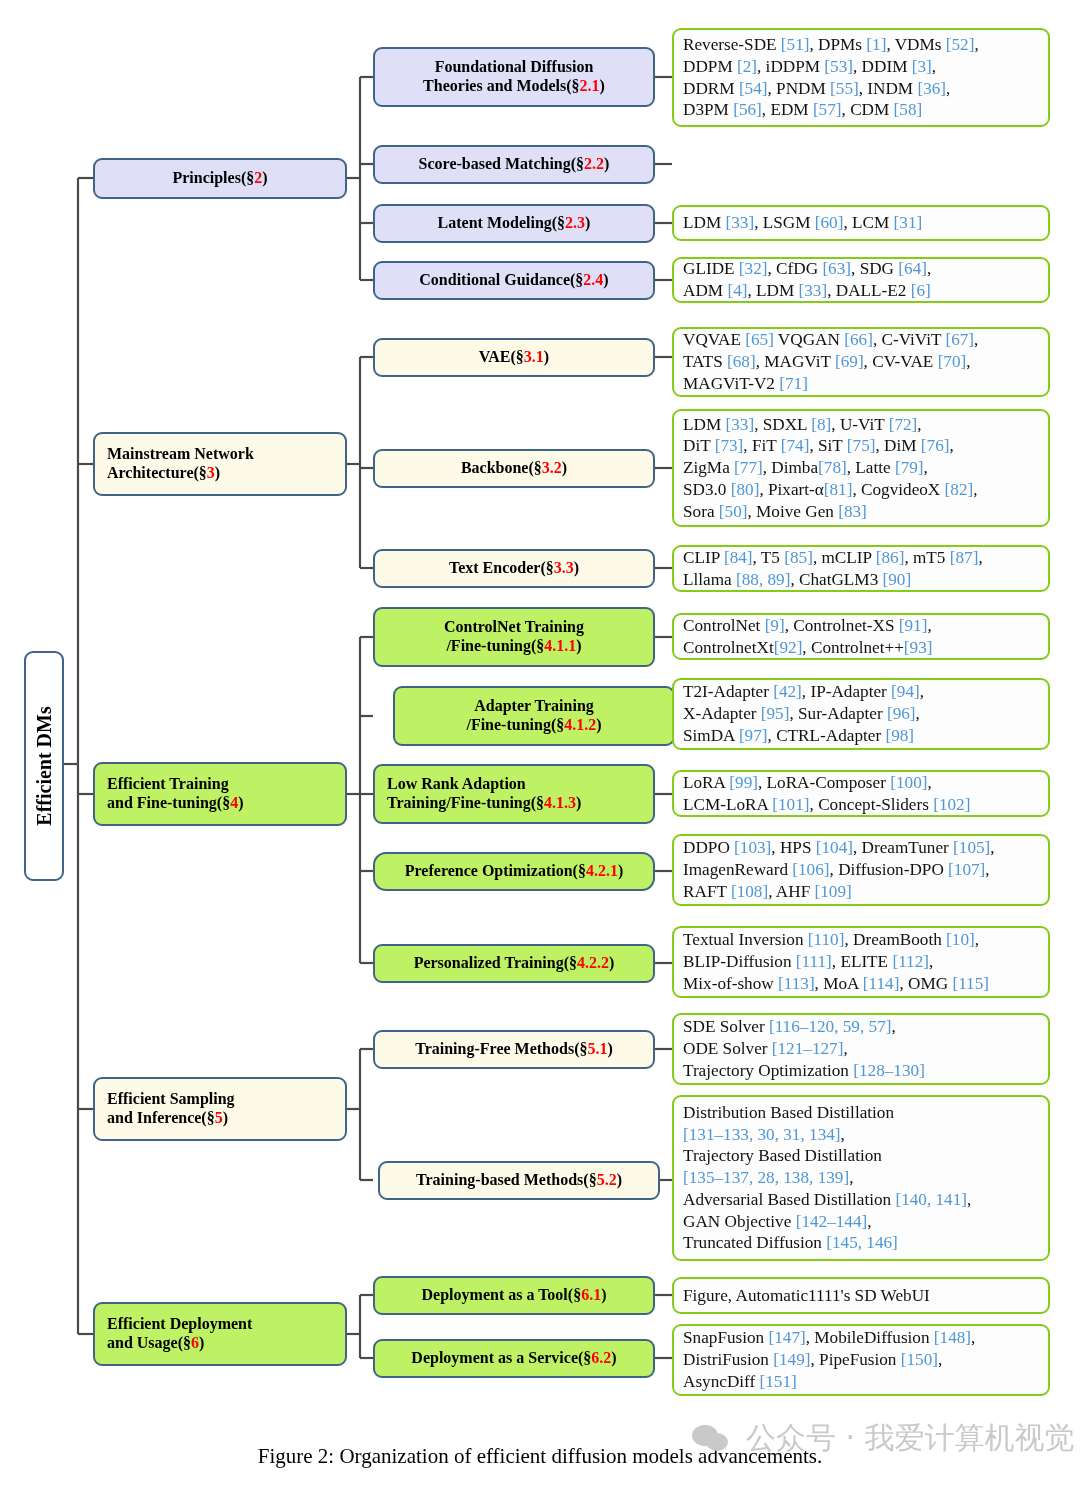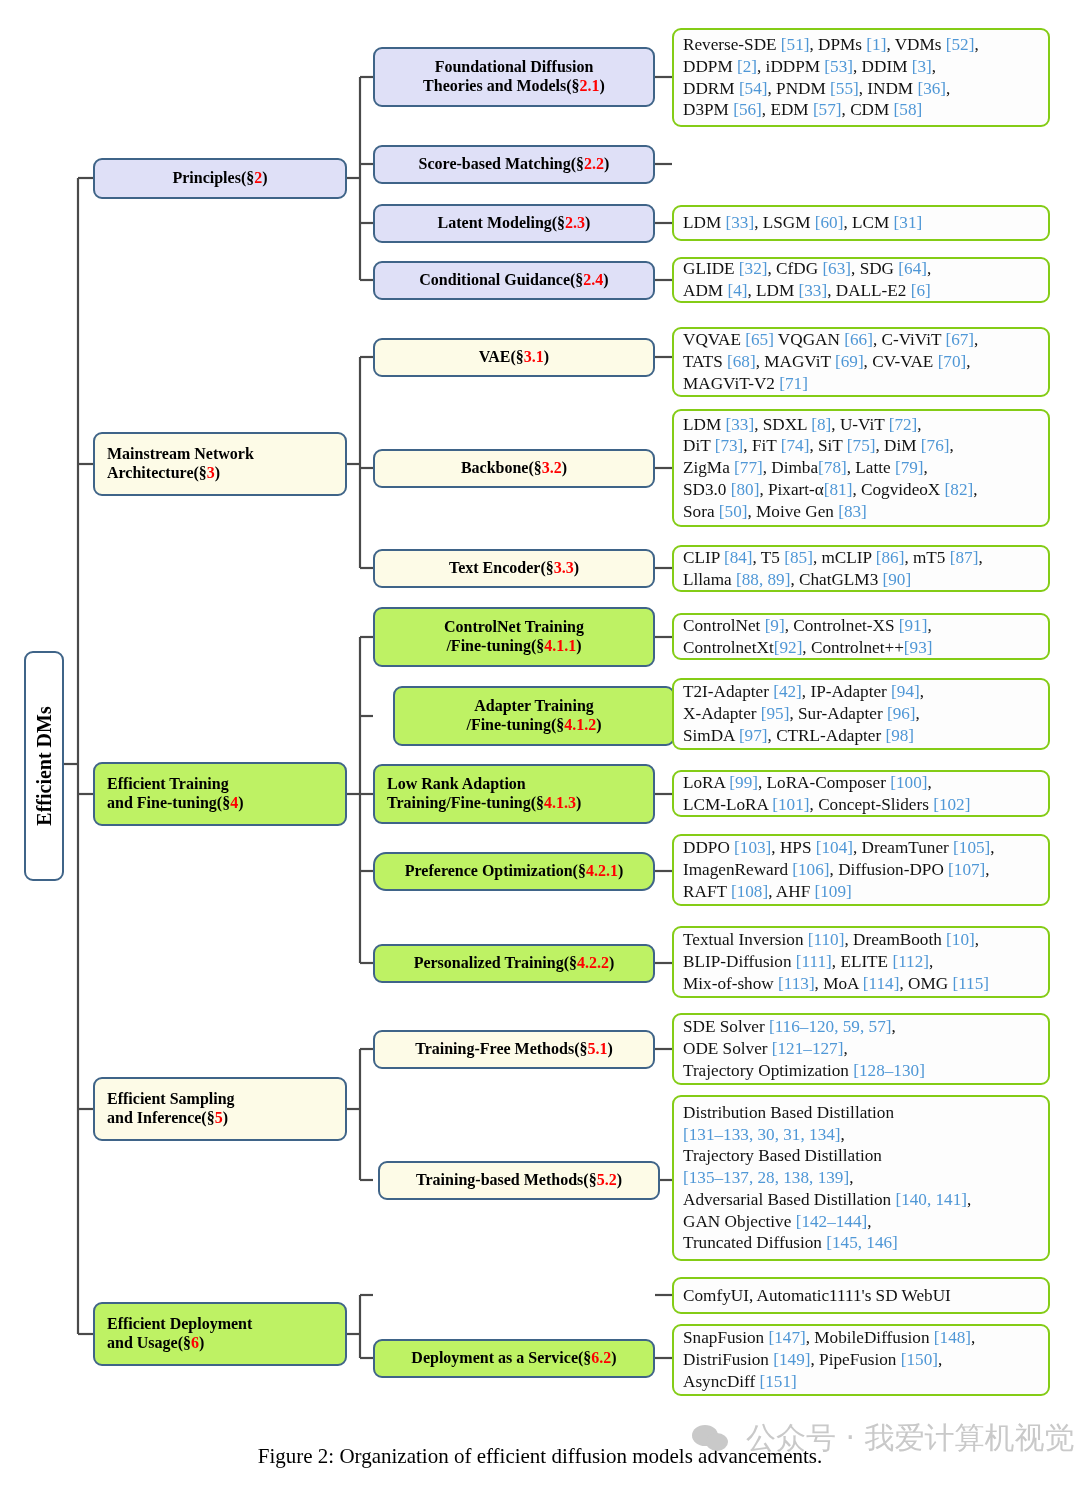--- a/index.html
+++ b/index.html
@@ -198,20 +198,23 @@
     <span>Personalized Training(<span class="secdark">§</span><span class="sec">4.2.2</span>)</span>
   </div>
 
   <div class="node lvl2 center" style="left:373px;top:1030px;width:282px;height:39px;">
     <span>Training-Free Methods(<span class="secdark">§</span><span class="sec">5.1</span>)</span>
   </div>
   <div class="node lvl2 center" style="left:378px;top:1161px;width:282px;height:39px;">
     <span>Training-based Methods(<span class="secdark">§</span><span class="sec">5.2</span>)</span>
   </div>
 
+  <div class="node lvl3 center" style="left:373px;top:1276px;width:282px;height:39px;">
+    <span>Deployment as a Tool(<span class="secdark">§</span><span class="sec">6.1</span>)</span>
+  </div>
   <div class="node lvl3 center" style="left:373px;top:1339px;width:282px;height:39px;">
     <span>Deployment as a Service(<span class="secdark">§</span><span class="sec">6.2</span>)</span>
   </div>
 
   <div class="leaf" style="left:672px;top:28px;width:378px;height:99px;">
       <span class="t">Reverse-SDE <span class="cite">[51]</span>, DPMs <span class="cite">[1]</span>, VDMs <span class="cite">[52]</span>,<br>DDPM <span class="cite">[2]</span>, iDDPM <span class="cite">[53]</span>, DDIM <span class="cite">[3]</span>,<br>DDRM <span class="cite">[54]</span>, PNDM <span class="cite">[55]</span>, INDM <span class="cite">[36]</span>,<br>D3PM <span class="cite">[56]</span>, EDM <span class="cite">[57]</span>, CDM <span class="cite">[58]</span></span>
     </div>
   <div class="leaf" style="left:672px;top:205px;width:378px;height:36px;">
       <span class="t">LDM <span class="cite">[33]</span>, LSGM <span class="cite">[60]</span>, LCM <span class="cite">[31]</span></span>
     </div>
@@ -242,21 +245,21 @@
   <div class="leaf" style="left:672px;top:926px;width:378px;height:72px;">
       <span class="t">Textual Inversion <span class="cite">[110]</span>, DreamBooth <span class="cite">[10]</span>,<br>BLIP-Diffusion <span class="cite">[111]</span>, ELITE <span class="cite">[112]</span>,<br>Mix-of-show <span class="cite">[113]</span>, MoA <span class="cite">[114]</span>, OMG <span class="cite">[115]</span></span>
     </div>
   <div class="leaf" style="left:672px;top:1013px;width:378px;height:72px;">
       <span class="t">SDE Solver <span class="cite">[116–120, 59, 57]</span>,<br>ODE Solver <span class="cite">[121–127]</span>,<br>Trajectory Optimization <span class="cite">[128–130]</span></span>
     </div>
   <div class="leaf" style="left:672px;top:1095px;width:378px;height:166px;">
       <span class="t">Distribution Based Distillation<br><span class="cite">[131–133, 30, 31, 134]</span>,<br>Trajectory Based Distillation<br><span class="cite">[135–137, 28, 138, 139]</span>,<br>Adversarial Based Distillation <span class="cite">[140, 141]</span>,<br>GAN Objective <span class="cite">[142–144]</span>,<br>Truncated Diffusion <span class="cite">[145, 146]</span></span>
     </div>
   <div class="leaf" style="left:672px;top:1277px;width:378px;height:37px;">
-      <span class="t">ComfyUI, Automatic1111's SD WebUI</span>
+      <span class="t">Figure, Automatic1111's SD WebUI</span>
     </div>
   <div class="leaf" style="left:672px;top:1324px;width:378px;height:72px;">
       <span class="t">SnapFusion <span class="cite">[147]</span>, MobileDiffusion <span class="cite">[148]</span>,<br>DistriFusion <span class="cite">[149]</span>, PipeFusion <span class="cite">[150]</span>,<br>AsyncDiff <span class="cite">[151]</span></span>
     </div>
 
   <div id="caption">Figure 2: Organization of efficient diffusion models advancements.</div>
 
   <div id="watermark">
     <span id="wm-icon">
       <span class="b1"></span>

